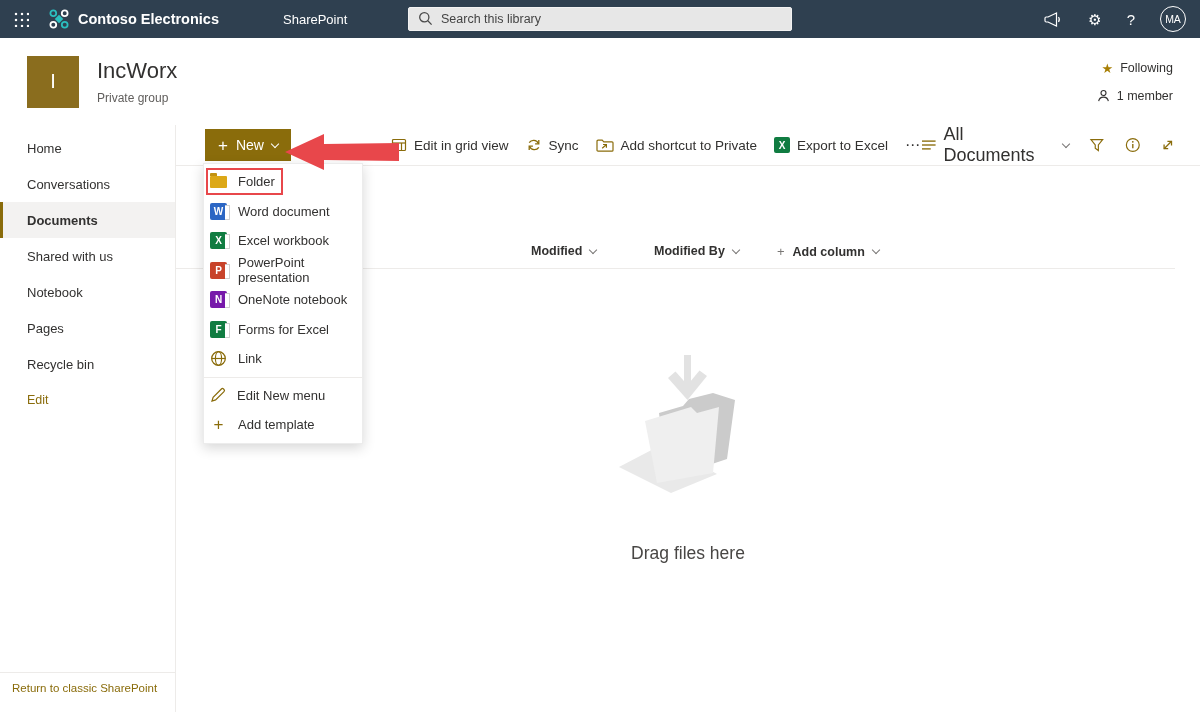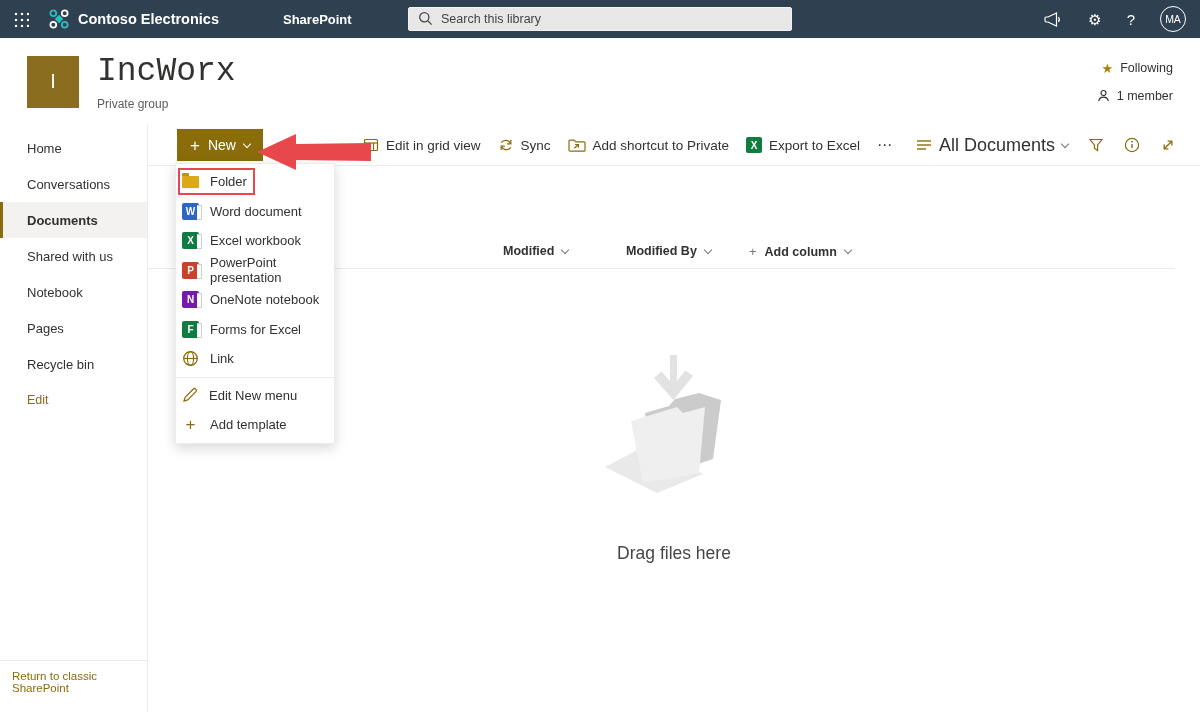--- a/index.html
+++ b/index.html
@@ -6,48 +6,48 @@
   html,body { width:1200px; height:712px; overflow:hidden; background:#fff;
     font-family:"Liberation Sans","DejaVu Sans",sans-serif; }
 
   
   .suitebar { height:38px; background:#2F4050; color:#fff; display:flex;
     align-items:center; padding:0 14px; position:relative; }
   .waffle { width:15px; height:15px; margin-right:20px; cursor:pointer;
     background-image:radial-gradient(circle at 2px 2px,#fff 1.4px,transparent 1.6px);
     background-size:6px 6px; }
   .brand { display:flex; align-items:center; gap:9px; font-size:14.5px; font-weight:bold; }
-  .app-label { margin-left:64px; font-size:13px; font-weight:700; }
+  .app-label { margin-left:64px; font-size:13px; font-weight:400; }
   .searchbox { position:absolute; left:408px; top:7px; width:384px; height:24px; }
   .searchbox input { width:100%; height:100%; background:#E7E7E7; border:1px solid #F2F2F2;
     border-radius:2px; padding:0 8px 0 32px; font-size:12.5px; color:#222; outline:none;
     font-family:inherit; }
   .searchbox input::placeholder { color:#444; }
   .search-glyph { position:absolute; left:10px; top:4px; }
   .suite-right { margin-left:auto; display:flex; align-items:center; gap:25px; }
   .suite-icon { font-size:15px; line-height:1; cursor:pointer; }
   .avatar { width:26px; height:26px; border:1.5px solid #fff; border-radius:50%;
     display:flex; align-items:center; justify-content:center; font-size:10.5px; cursor:pointer; }
 
   
   .siteheader { height:87px; background:#fff; display:flex; align-items:center; padding:0 27px; }
   .site-logo { width:52px; height:52px; background:#8A6D1E; color:#fff; font-size:20px;
     display:flex; align-items:center; justify-content:center; flex-shrink:0; cursor:pointer; }
   .site-title-block { margin-left:18px; }
-  .site-title { font-size:33px; color:#323130;font-family:Liberation Mono, monospace; }
+  .site-title { font-size:22px; color:#323130; }
   .site-sub { font-size:12px; color:#605E5C; margin-top:7px; }
   .header-right { margin-left:auto; display:flex; flex-direction:column; gap:13px;
     align-items:flex-end; font-size:12.5px; color:#323130; }
   .hr-item { display:flex; align-items:center; gap:7px; cursor:pointer; }
   .star { color:#A87F05; font-size:13px; }
 
   
   .shell { display:flex; height:587px; position:relative; }
 
-  .sidebar { width:148px; flex-shrink:0; border-right:1px solid #EDEBE9;
+  .sidebar { width:176px; flex-shrink:0; border-right:1px solid #EDEBE9;
     padding-top:5px; position:relative; }
   .nav-item { height:36px; display:flex; align-items:center; padding-left:24px;
     border-left:3px solid transparent; font-size:13px; color:#323130; cursor:pointer; }
   .nav-item.active { background:#F3F2F1; border-left-color:#8A6C0B; font-weight:bold; }
   .nav-item.gold { color:#8A6C0B; font-size:12.5px; }
   .classic { position:absolute; bottom:0; left:0; right:0; border-top:1px solid #EDEBE9;
     padding:9px 12px 18px; font-size:11.5px; color:#8A6C0B; cursor:pointer; }
 
   
   .main { flex:1; position:relative; background:#fff; }

